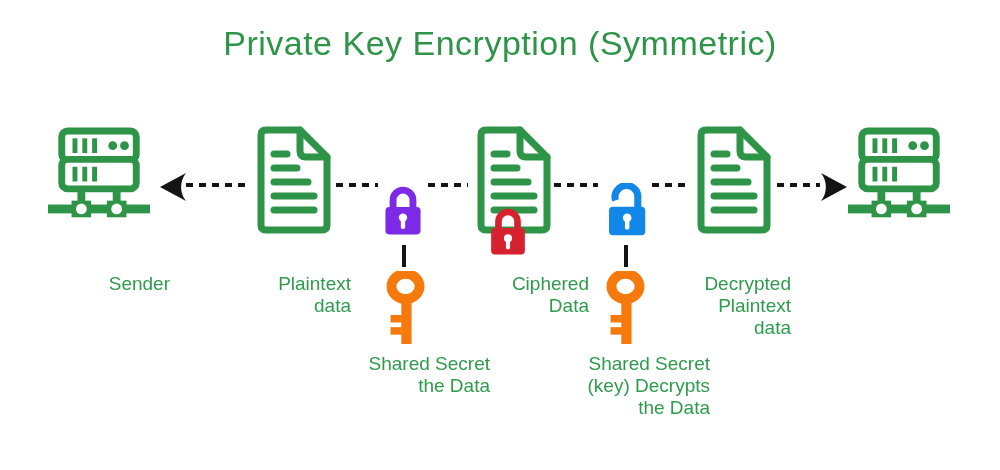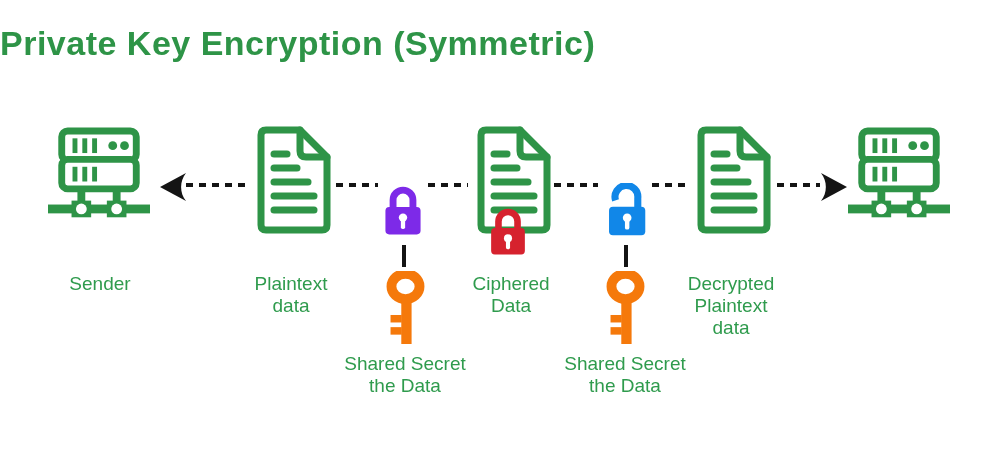--- a/index.html
+++ b/index.html
@@ -6,30 +6,30 @@
     --green:#2E9447; --label:#2F9B4D; --purple:#7D2AE8; --red:#D6222E;
     --blue:#1187E8; --orange:#F5790B; --line:#141414; --bg:#FFFFFF;
   }
   html,body{margin:0;padding:0;background:#fff;}
   .stage{
     position:relative; width:1000px; height:470px; background:var(--bg);
     font-family:"Liberation Sans", sans-serif; overflow:hidden;
   }
   .title{
     position:absolute; top:24px; left:0; width:100%; margin:0;
-    font-size:34px; font-weight:700; letter-spacing:.5px;
+    text-align:center; font-size:34px; font-weight:400; letter-spacing:.5px;
     color:var(--green);
   }
   .dash{
     position:absolute; top:183px; height:4px;
     background:repeating-linear-gradient(90deg, var(--line) 0 7px, transparent 7px 13px);
   }
   .icon{position:absolute; display:block;}
   .lbl{
-    position:absolute; text-align:center; color:var(--label);
+    position:absolute; text-align:right; color:var(--label);
     font-size:19px; line-height:22px; font-weight:500;
   }
   .conn{position:absolute; width:4px; height:22px; background:var(--line);}
   
   .st-green{stroke:var(--green); fill:#fff; stroke-width:7; stroke-linejoin:round;}
   .ln-green{stroke:var(--green); fill:none; stroke-width:7; stroke-linecap:round; stroke-linejoin:round;}
   .fl-green{fill:var(--green); stroke:none;}
   .white{fill:#fff; stroke:none;}
   .sh-purple{stroke:var(--purple); fill:none; stroke-width:9;}
   .bd-purple{fill:var(--purple); stroke:none;}
@@ -173,27 +173,28 @@
   <div class="lbl" style="left:231px;top:273px;width:120px">
     <div>Plaintext</div>
     <div>data</div>
   </div>
 
   <div class="lbl" style="left:320px;top:353px;width:170px">
     <div>Shared Secret</div>
     <div>the Data</div>
   </div>
 
-  <div class="lbl" style="left:451px;top:273px;width:120px">
+  <div class="lbl" style="left:469px;top:273px;width:120px">
     <div>Ciphered</div>
     <div>Data</div>
   </div>
 
   <div class="lbl" style="left:540px;top:353px;width:170px">
     <div>Shared Secret</div>
+    <div>(key) Decrypts</div>
     <div>the Data</div>
   </div>
 
   <div class="lbl" style="left:671px;top:273px;width:120px">
     <div>Decrypted</div>
     <div>Plaintext</div>
     <div>data</div>
   </div>
 
 

